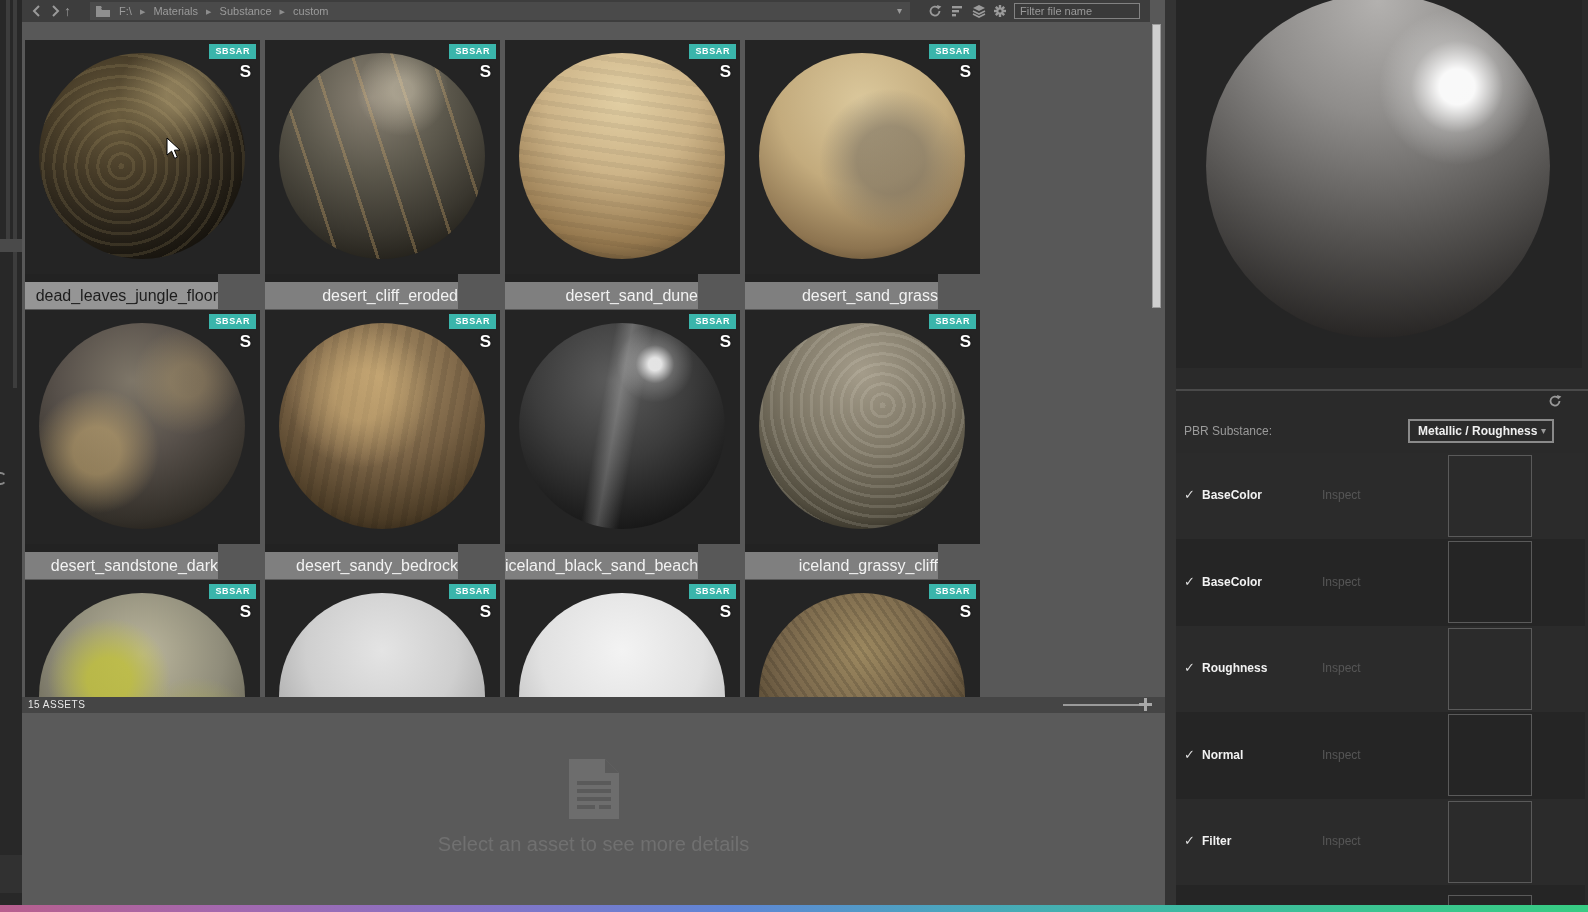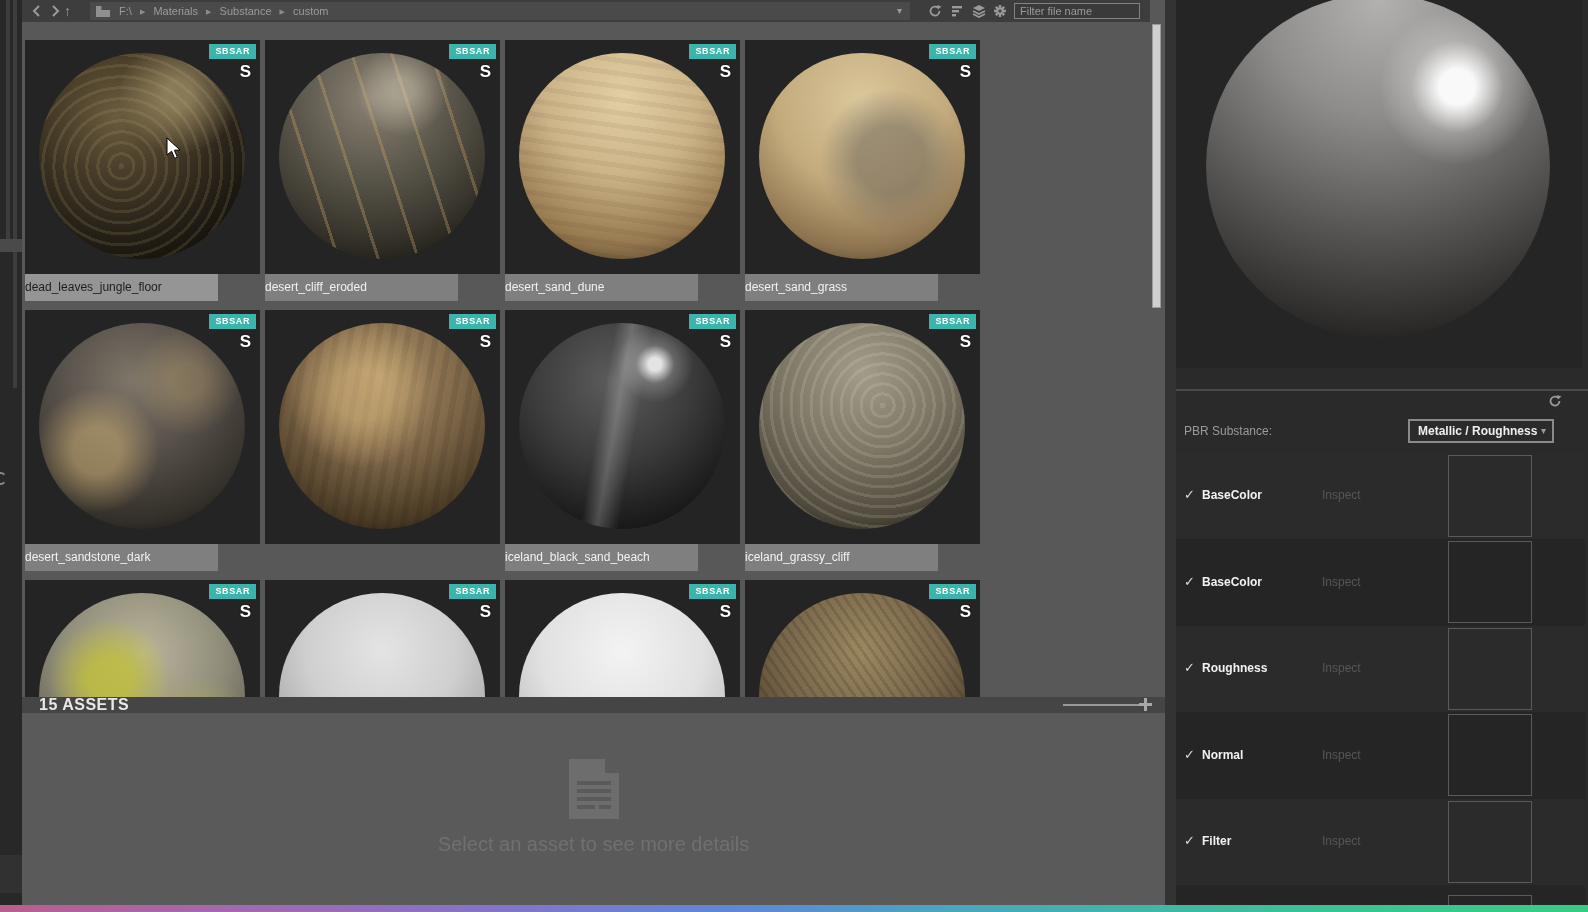--- a/index.html
+++ b/index.html
@@ -32,22 +32,22 @@
 
   
   .tile { position:absolute; width:193px; background:#222; }
   .timg { position:relative; width:235px; height:234px; background:#242424; overflow:hidden; }
   .tile.cut .timg { height:117px; }
   .sphere { position:absolute; left:14px; top:13px; width:206px; height:206px; border-radius:50%; }
   .badge { position:absolute; top:4px; right:4px; height:15px; line-height:15px; padding:0 6px;
            background:#3ab5ab; color:#fff; font-size:9px; font-weight:bold; letter-spacing:.6px; }
   .slogo { position:absolute; top:22px; right:9px; color:#fff; font-size:17px; font-weight:bold;
            text-shadow:0 0 2px rgba(0,0,0,.6); }
-  .tlabel { margin-top:0; height:27px; line-height:27px; text-align:left; background:#7f7f7f;
-            color:#f2f2f2; font-size:12px; }
+  .tlabel { margin-top:8px; height:27px; line-height:27px; text-align:right; background:#7f7f7f;
+            color:#f2f2f2; font-size:16px; }
   .tlabel.hov { background:#959595; color:#1d1d1d; }
 
   
   .s0 { background:
         radial-gradient(circle at 68% 20%, rgba(205,185,135,.5) 0 6%, transparent 28%),
         repeating-radial-gradient(circle at 40% 55%, rgba(185,165,115,.16) 0 3px, transparent 3px 11px),
         radial-gradient(circle at 38% 30%, #6a5c3e 0%, #473c28 32%, #2a241a 58%, #0e0c08 88%); }
   .s1 { background:
         radial-gradient(circle at 60% 18%, rgba(235,225,200,.4) 0 5%, transparent 22%),
         repeating-linear-gradient(72deg, transparent 0 17px, rgba(208,170,110,.32) 17px 20px, transparent 20px 38px),
@@ -82,22 +82,22 @@
   .s11{ background:
         repeating-linear-gradient(55deg, rgba(0,0,0,.12) 0 3px, transparent 3px 8px),
         radial-gradient(circle at 50% 28%, #9c885f 0%, #77654a 46%, #463a26 82%); }
 
   
   .vscroll { position:absolute; left:1152px; top:24px; width:9px; height:284px;
              background:#cfcfcf; border:1px solid #9b9b9b; }
 
   
   .assets-bar { position:absolute; left:22px; top:697px; width:1143px; height:16px; background:#454545; }
-  .assets-count { position:absolute; left:17px; top:0; line-height:16px; color:#e8e8e8;
-                  font-size:16px; font-weight:bold; letter-spacing:.5px; }
+  .assets-count { position:absolute; left:6px; top:0; line-height:16px; color:#e8e8e8;
+                  font-size:10px; font-weight:normal; letter-spacing:.5px; }
   .size-slider { position:absolute; left:1041px; top:7px; width:78px; height:2px; background:#9a9a9a; }
   .size-handle { position:absolute; left:1117px; top:1px; width:13px; height:13px; }
   .size-handle::before { content:""; position:absolute; left:0; top:5px; width:13px; height:3px; background:#a8a8a8; }
   .size-handle::after  { content:""; position:absolute; left:5px; top:0; width:3px; height:13px; background:#a8a8a8; }
 
   .details { position:absolute; left:22px; top:713px; width:1143px; height:192px; background:#5a5a5a;
              text-align:center; }
   .doc-ico { margin-top:46px; }
   .empty-msg { margin-top:10px; font-size:20px; color:#707070; }
 
@@ -247,20 +247,21 @@
     <div class="slogo">S</div>
     </div>
   <div class="tlabel">desert_sandstone_dark</div>
 </div>
 <div class="tile" style="left:265px;top:310px;">
   <div class="timg">
       <div class="sphere s5"></div>
     <div class="badge">SBSAR</div>
     <div class="slogo">S</div>
     </div>
+  <div class="tlabel">desert_sandy_bedrock</div>
 </div>
 <div class="tile" style="left:505px;top:310px;">
   <div class="timg">
       <div class="sphere s6"></div>
     <div class="badge">SBSAR</div>
     <div class="slogo">S</div>
     </div>
   <div class="tlabel">iceland_black_sand_beach</div>
 </div>
 <div class="tile" style="left:745px;top:310px;">

